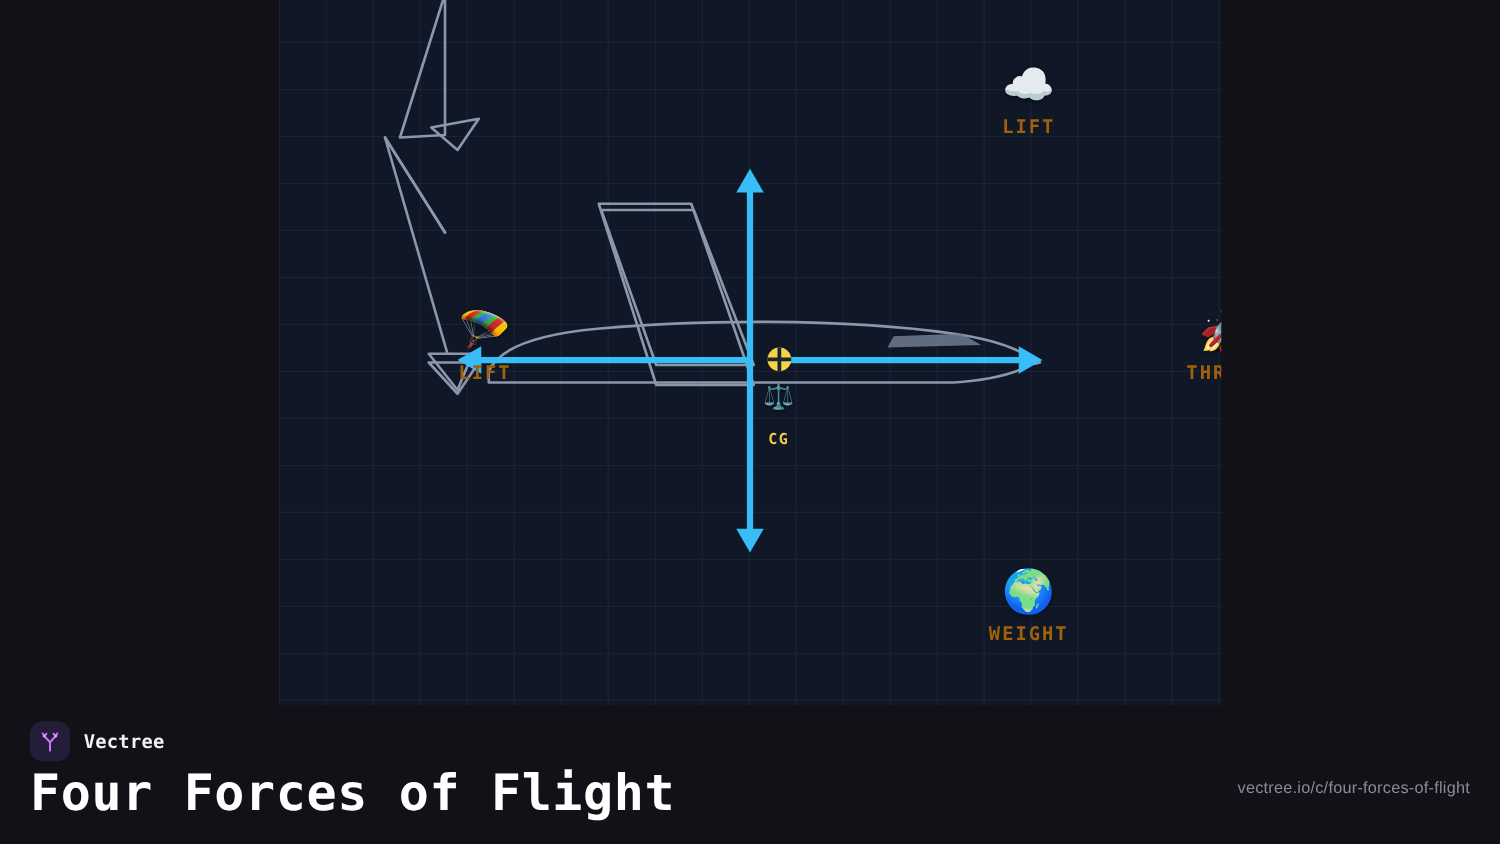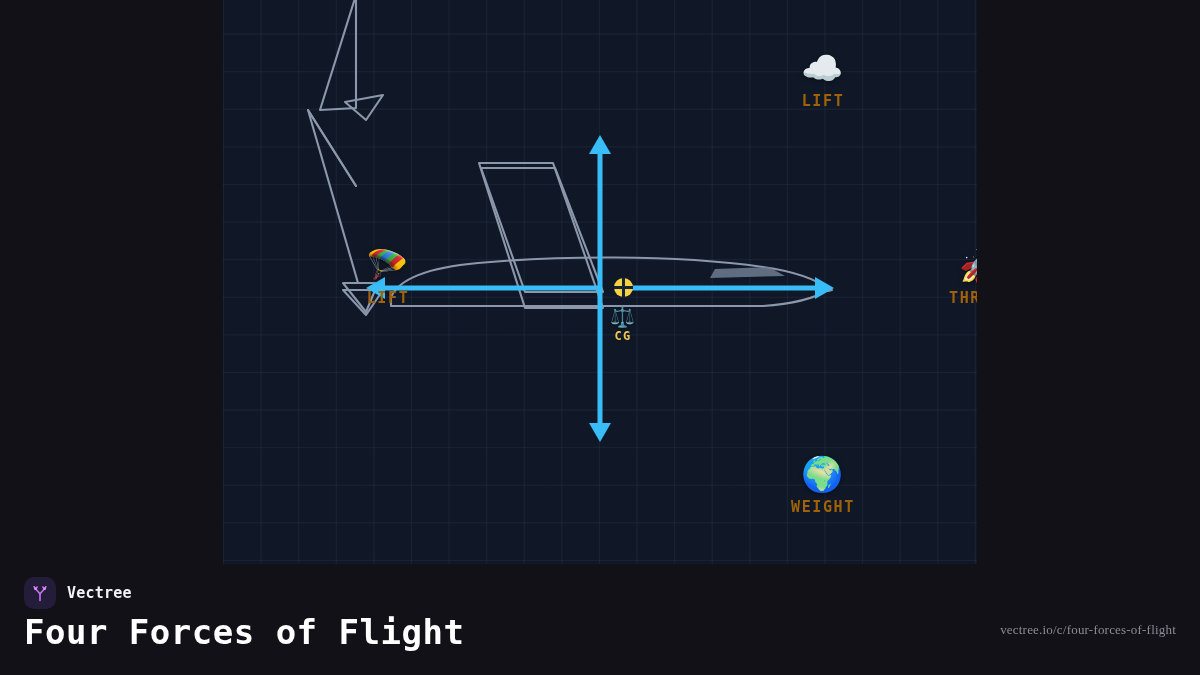--- a/index.html
+++ b/index.html
@@ -106,21 +106,21 @@
     line-height: 22px;
     margin-top: 9px;
     filter: drop-shadow(0 1px 1px rgba(0,0,0,0.5));
   }
   #cg-label {
     font-family: "DejaVu Sans Mono", "Liberation Mono", monospace;
     font-size: 12px;
     font-weight: 700;
     letter-spacing: 1.2px;
     color: #f2c84b;
-    margin-top: 1px;
+    margin-top: 16px;
   }
 
   
   #footer {
     position: absolute;
     left: 0;
     top: 564px;
     width: 1200px;
     height: 111px;
     background: #131118;
@@ -149,32 +149,32 @@
     font-weight: 700;
     color: #f2f3f6;
     letter-spacing: 0.2px;
   }
 
   #page-title {
     position: absolute;
     left: 24px;
     top: 48px;
     font-family: "DejaVu Sans Mono", "Liberation Mono", monospace;
-    font-size: 34px;
+    font-size: 40px;
     font-weight: 700;
     color: #ffffff;
     letter-spacing: 0.5px;
     white-space: nowrap;
   }
 
   #source-url {
     position: absolute;
     right: 24px;
     top: 58px;
-    font-family: Liberation Serif, serif;
+    font-family: Liberation Sans, sans-serif;
     font-size: 13px;
     color: #8b8b95;
     letter-spacing: 0.2px;
   }
 </style>
 </head>
 <body>
 
 <div id="stage">
 

